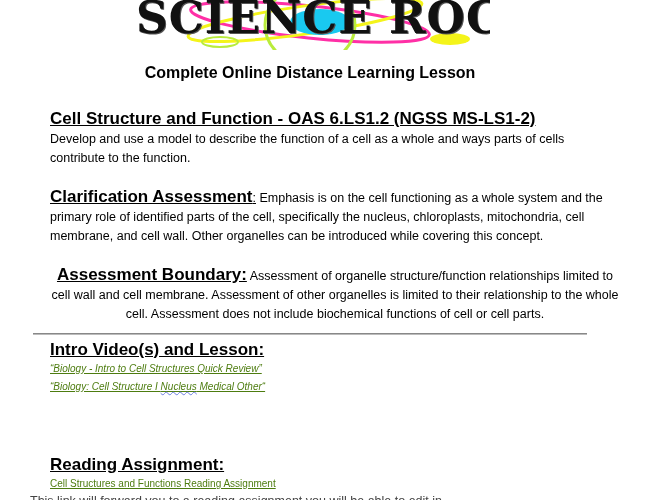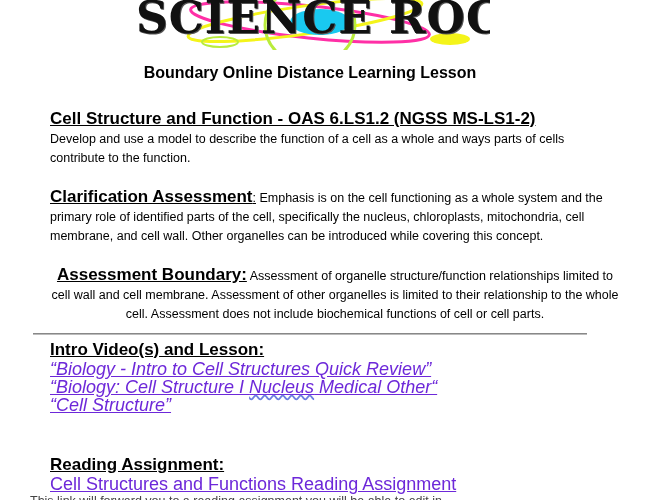--- a/index.html
+++ b/index.html
@@ -6,41 +6,41 @@
   body { width:647px; height:500px; overflow:hidden; position:relative; font-family:"Liberation Sans", sans-serif; color:#000; }
   .logo { position:absolute; left:130px; top:0; width:360px; height:50px; overflow:hidden; }
   .logo svg { position:absolute; left:0; top:0; }
   .logo-text { position:absolute; left:6px; top:-8px; font-family:"DejaVu Serif", serif; font-size:44px; font-weight:bold; letter-spacing:1px; color:#111; white-space:nowrap; text-shadow:1px 1px 0 #555; }
   .subtitle { position:absolute; left:0; width:620px; top:64px; text-align:center; font-weight:bold; font-size:16px; }
   .block { position:absolute; left:30px; width:570px;margin-left:20px; }
   .h { font-weight:bold; font-size:17px; text-decoration:underline; }
   .p { font-size:12.5px; line-height:19px; }
   .inline-h { font-weight:bold; font-size:17px; text-decoration:underline; }
   .hr { position:absolute; left:33px; top:333px; width:554px; height:1px; background:#888; border-bottom:1px solid #bbb; }
-  a.link { color:#6d28d9; font-size:18px; line-height:18px; display:block; text-decoration:underline; }
+  a.link { color:#4d7c0f; font-size:10px; line-height:18px; display:block; text-decoration:underline; }
   a.link.italic { font-style:italic; }
   .spell { text-decoration:underline wavy #6b7ee0; }
   .cut { position:absolute; left:30px; top:494px; font-size:12.5px; color:#444; white-space:nowrap; }
 </style>
 </head>
 <body>
 
 <div class="logo">
   <svg width="360" height="50">
     <ellipse cx="180" cy="22" rx="120" ry="16" fill="none" stroke="#ff2fa6" stroke-width="3" transform="rotate(6 180 22)"></ellipse>
     <ellipse cx="175" cy="20" rx="118" ry="14" fill="none" stroke="#f4f41a" stroke-width="3" transform="rotate(-8 175 20)"></ellipse>
     <ellipse cx="180" cy="25" rx="45" ry="40" fill="none" stroke="#b9ec3c" stroke-width="3"></ellipse>
     <ellipse cx="190" cy="22" rx="30" ry="13" fill="#19c9f0"></ellipse>
     <ellipse cx="90" cy="42" rx="18" ry="5" fill="none" stroke="#b9ec3c" stroke-width="2"></ellipse>
     <ellipse cx="320" cy="39" rx="20" ry="6" fill="#f4f41a"></ellipse>
   </svg>
   <div class="logo-text">SCIENCE ROCKS!</div>
 </div>
 
-<div class="subtitle">Boundary Online Distance Learning Lesson</div>
+<div class="subtitle">Complete Online Distance Learning Lesson</div>
 
 <div class="block" style="top:109px;">
   <div class="h">Cell Structure and Function - OAS 6.LS1.2 (NGSS MS-LS1-2)</div>
   <div class="p" style="margin-top:1px;">Develop and use a model to describe the function of a cell as a whole and ways parts of cells contribute to the function.</div>
 </div>
 
 <div class="block" style="top:187px;">
   <div class="p">
     <span class="inline-h">Clarification Assessment</span><span style="text-decoration:underline;">:</span><span> Emphasis is on the cell functioning as a whole system and the primary role of identified parts of the cell, specifically the nucleus, chloroplasts, mitochondria, cell membrane, and cell wall. Other organelles can be introduced while covering this concept.</span>
   </div>
@@ -51,21 +51,20 @@
     <span class="inline-h">Assessment Boundary:</span><span> Assessment of organelle structure/function relationships limited to cell wall and cell membrane. Assessment of other organelles is limited to their relationship to the whole cell. Assessment does not include biochemical functions of cell or cell parts.</span>
   </div>
 </div>
 
 <div class="hr"></div>
 
 <div class="block" style="top:340px;">
   <div class="h">Intro Video(s) and Lesson:</div>
   <a class="link italic">“Biology - Intro to Cell Structures Quick Review”</a>
   <a class="link italic"><span>“Biology: Cell Structure I </span><span class="spell">Nucleus</span><span> Medical Other“</span></a>
-  <a class="link italic">“Cell Structure”</a>
 </div>
 
 <div class="block" style="top:455px;">
   <div class="h">Reading Assignment:</div>
   <a class="link">Cell Structures and Functions Reading Assignment</a>
 </div>
 
 <div class="cut">This link will forward you to a reading assignment you will be able to edit in...</div>
 
 </body></html>

